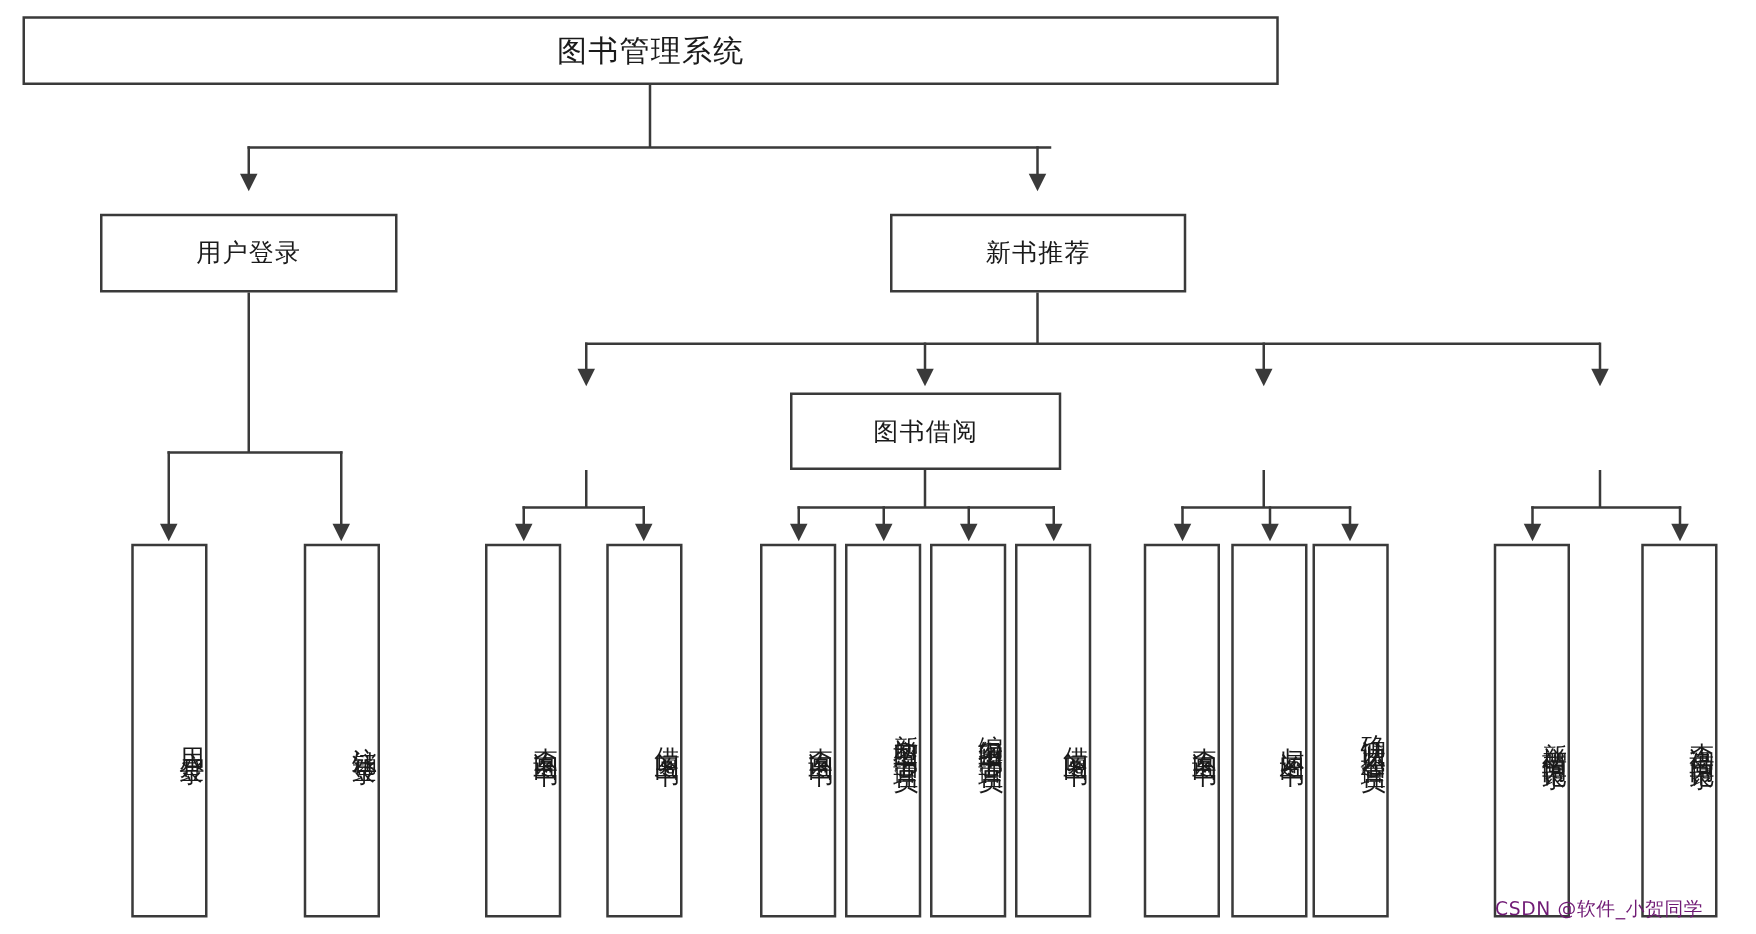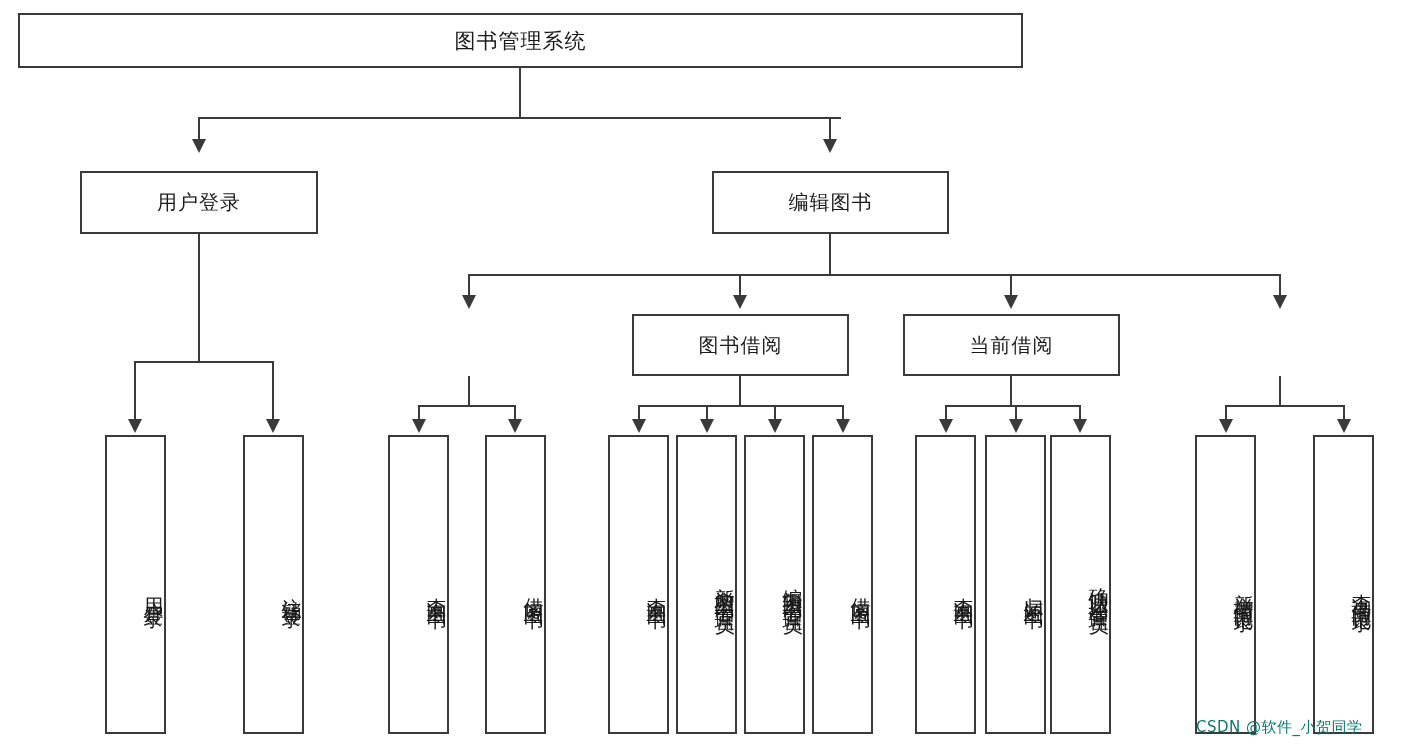--- a/index.html
+++ b/index.html
@@ -23,21 +23,21 @@
     box-sizing:border-box;
     background:#ffffff;
     border:2px solid #3a3a3a;
     display:flex;
     align-items:center;
     justify-content:center;
     text-align:center;
   }
   .node.root{
     border-width:2px;
-    font-size:21px;
+    font-size:24px;
     letter-spacing:1px;
   }
   .node.lvl2{
     font-size:20px;
     letter-spacing:1px;
   }
   .node.lvl3{
     font-size:20px;
     letter-spacing:1px;
   }
@@ -77,21 +77,21 @@
     width:0;height:0;
     border-left:7px solid transparent;
     border-right:7px solid transparent;
     border-top:14px solid #3a3a3a;
   }
 
   
   .watermark{
     position:absolute;
     font-size:15px;
-    color:#0f766e;
+    color:#701a75;
     white-space:nowrap;
     letter-spacing:0.5px;
     pointer-events:none;
   }
 </style>
 </head>
 <body>
 
 <div id="canvas">
 
@@ -103,21 +103,21 @@
   <div class="hline" style="left:198px; top:117px; width:643px;"></div>
   <div class="vline" style="left:198px; top:117px; height:24px;"></div>
   <div class="vline" style="left:829px; top:117px; height:24px;"></div>
   <div class="arrow" style="left:192px; top:139px;"></div>
   <div class="arrow" style="left:823px; top:139px;"></div>
 
   <div class="node lvl2" style="left:80px; top:171px; width:238px; height:63px;">
     <span class="label">用户登录</span>
   </div>
   <div class="node lvl2" style="left:712px; top:171px; width:237px; height:63px;">
-    <span class="label">编辑图书</span>
+    <span class="label">新书推荐</span>
   </div>
 
   <div class="vline" style="left:198px; top:234px; height:128px;"></div>
   <div class="hline" style="left:134px; top:361px; width:140px;"></div>
   <div class="vline" style="left:134px; top:361px; height:60px;"></div>
   <div class="vline" style="left:272px; top:361px; height:60px;"></div>
   <div class="arrow" style="left:128px; top:419px;"></div>
   <div class="arrow" style="left:266px; top:419px;"></div>
 
   <div class="vline" style="left:829px; top:234px; height:41px;"></div>
@@ -127,23 +127,20 @@
   <div class="vline" style="left:1010px; top:274px; height:22px;"></div>
   <div class="vline" style="left:1279px; top:274px; height:22px;"></div>
   <div class="arrow" style="left:462px; top:295px;"></div>
   <div class="arrow" style="left:733px; top:295px;"></div>
   <div class="arrow" style="left:1004px; top:295px;"></div>
   <div class="arrow" style="left:1273px; top:295px;"></div>
 
   <div class="node lvl3" style="left:632px; top:314px; width:217px; height:62px;">
     <span class="label">图书借阅</span>
   </div>
-  <div class="node lvl3" style="left:903px; top:314px; width:217px; height:62px;">
-    <span class="label">当前借阅</span>
-  </div>
 
   <div class="vline" style="left:468px; top:376px; height:30px;"></div>
   <div class="hline" style="left:418px; top:405px; width:98px;"></div>
   <div class="vline" style="left:418px; top:405px; height:16px;"></div>
   <div class="vline" style="left:514px; top:405px; height:16px;"></div>
   <div class="arrow" style="left:412px; top:419px;"></div>
   <div class="arrow" style="left:508px; top:419px;"></div>
 
   <div class="vline" style="left:739px; top:376px; height:30px;"></div>
   <div class="hline" style="left:638px; top:405px; width:206px;"></div>

